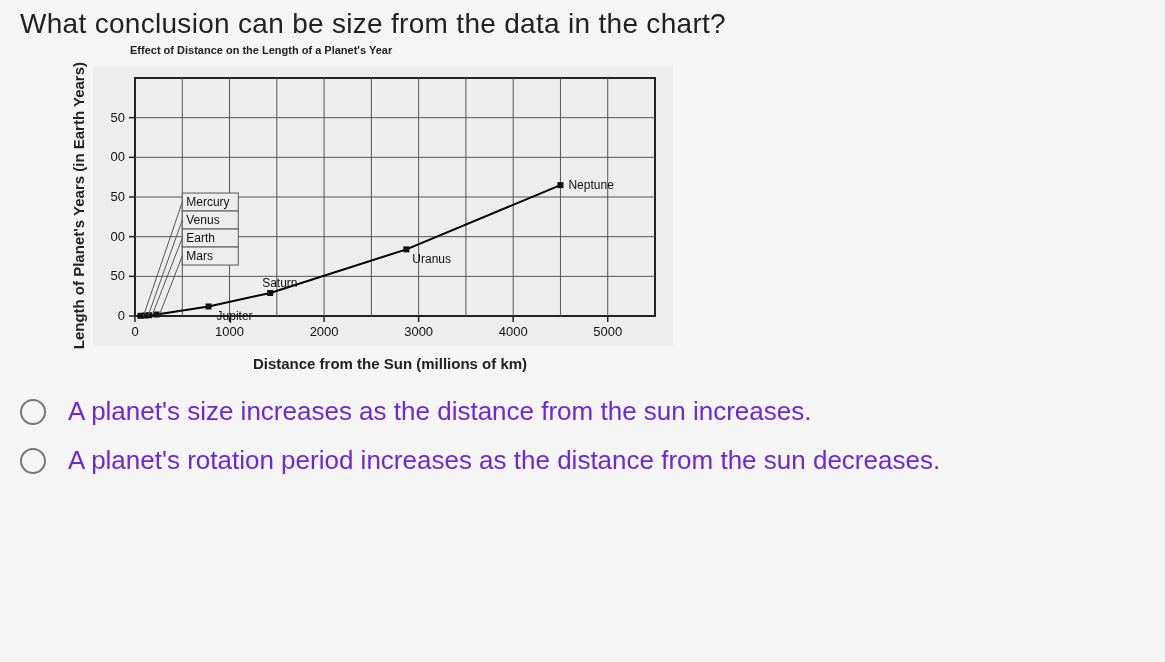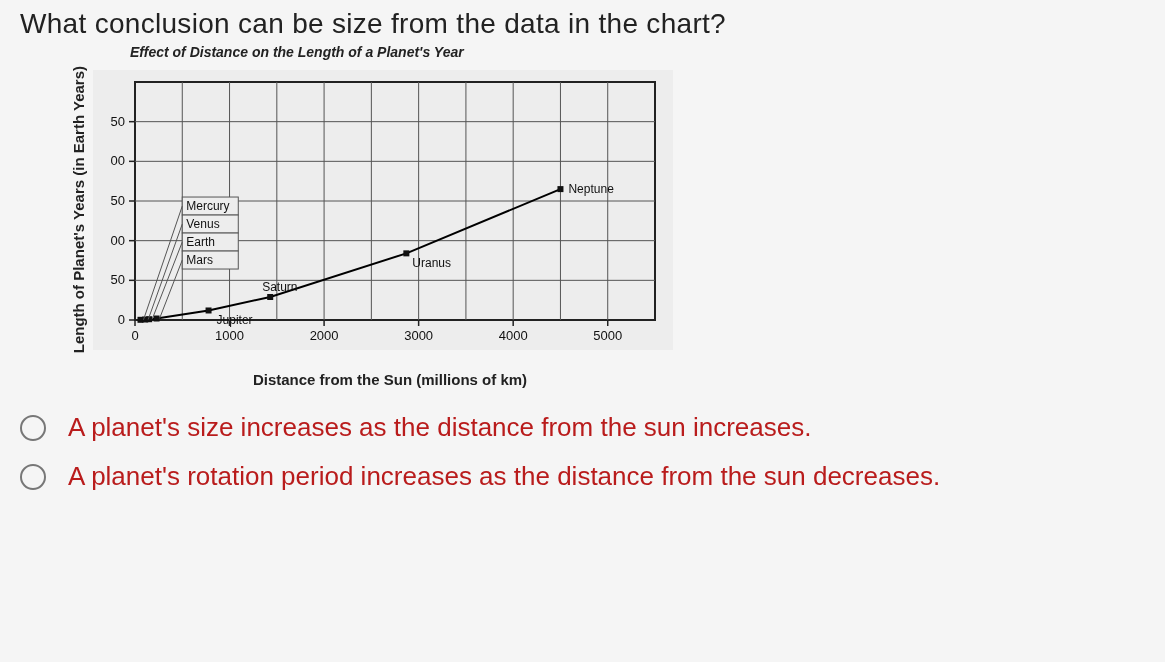--- a/index.html
+++ b/index.html
@@ -14,40 +14,39 @@
     .question {
       font-size: 28px;
       letter-spacing: 0.3px;
       margin-bottom: 4px;
     }
     .chart-block {
       margin-left: 50px;
       margin-bottom: 20px;
     }
     .chart-title {
-      font-size: 14px;
+      font-size: 11px;
       font-weight: bold;
       margin: 2px 0 6px 60px;
-      font-style: italic;
     }
     .chart-wrap {
       display: flex;
       align-items: center;
     }
     .ylabel {
       writing-mode: vertical-rl;
       transform: rotate(180deg);
       font-size: 15px;
       font-weight: bold;
       margin-right: 6px;
     }
     .xlabel {
       font-size: 15px;
       font-weight: bold;
-      margin-top: 18px;
+      margin-top: 6px;
       margin-left: 60px;
       text-align: center;
       width: 520px;
     }
     .options {
       margin-top: 24px;
     }
     .option {
       display: flex;
       align-items: center;
@@ -57,21 +56,21 @@
     .radio {
       width: 22px;
       height: 22px;
       border: 2px solid #777;
       border-radius: 50%;
       margin-right: 22px;
       flex-shrink: 0;
     }
     .option-text {
       font-size: 26px;
-      color: #b91c1c;
+      color: #6d28d9;
     }
     svg {
       background: #ededed;
     }
     .grid-line {
       stroke: #555;
       stroke-width: 1;
     }
     .frame-line {
       stroke: #222;

